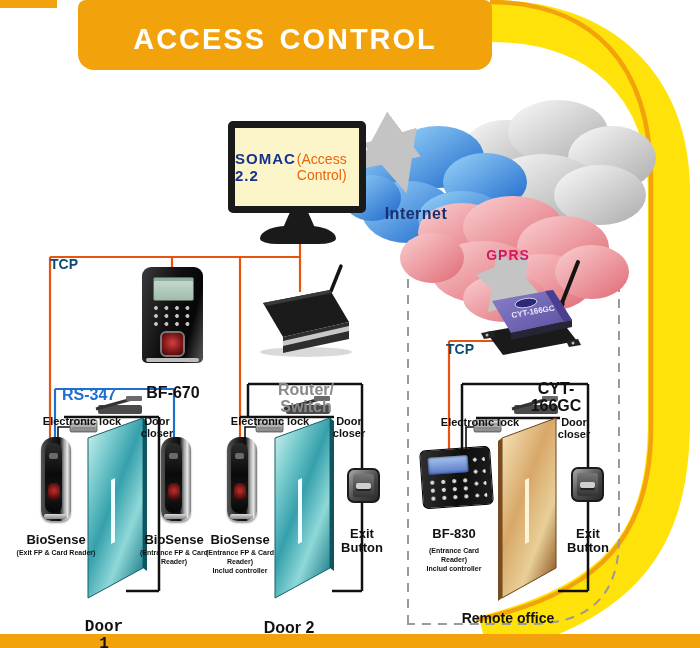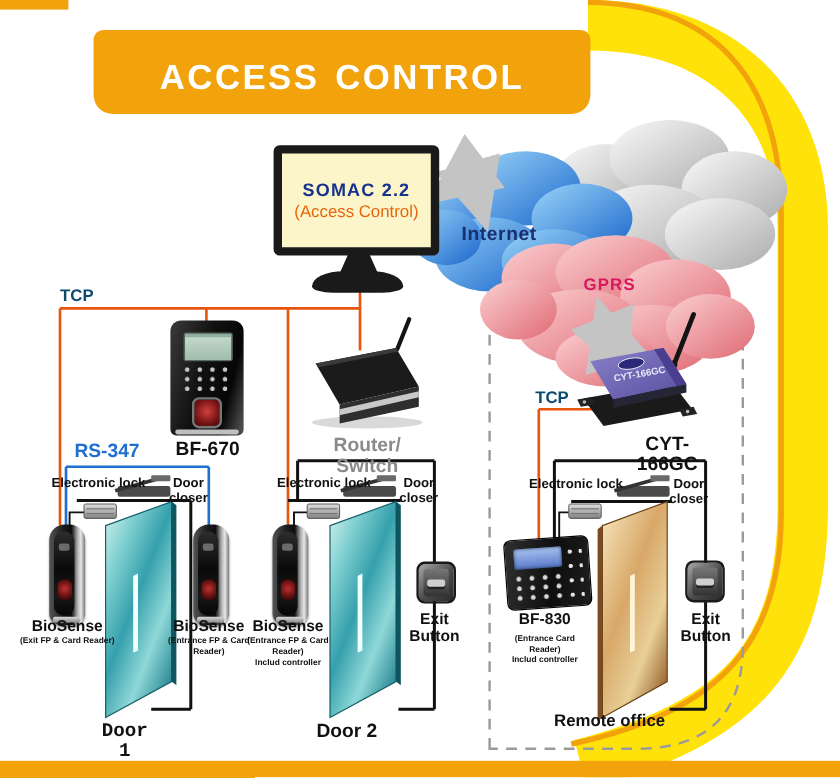--- a/index.html
+++ b/index.html
@@ -1,38 +1,38 @@
 <!DOCTYPE html>
 <html><head>
 <meta charset="utf-8">
 <style>
   html,body{margin:0;padding:0;background:#fff;}
   .page{position:relative;width:700px;height:648px;background:#ffffff;overflow:hidden;
         font-family:"Liberation Sans",sans-serif;}
   .page svg.layer{position:absolute;left:0;top:0;z-index:1;}
   
   .banner{position:absolute;left:78px;top:0;width:414px;height:70px;background:#F2A30B;
-          border-radius:8px 8px 16px 16px;z-index:3;display:flex;align-items:center;justify-content:center;margin-top:25px;}
+          border-radius:8px 8px 16px 16px;z-index:3;display:flex;align-items:center;justify-content:center;}
   .banner .title{font-variant:small-caps;font-weight:700;font-size:41px;color:#fff;letter-spacing:2px;
           text-transform:lowercase;}
   
-  .lbl{position:absolute;z-index:4;text-align:center;font-weight:700;color:#111;line-height:1.08;}
+  .lbl{position:absolute;z-index:4;text-align:center;font-weight:700;color:#111;line-height:1.08;margin-top:18px;}
   .lbl.orange{color:#0c4a6e;}
   .lbl.blue{color:#1E6FD0;}
   .lbl.navy{color:#1A2F6E;}
   .lbl.pink{color:#D6185E;}
   .lbl.gray{color:#8A8A8A;}
   .fs17{font-size:14px;} .fs16{font-size:16px;} .fs14{font-size:14px;}
   .fs13{font-size:13px;} .fs12{font-size:16px;text-align:center;} .fs11{font-size:11px;}
   .desc{display:block;font-size:7px;font-weight:700;line-height:1.25;margin-top:2px;}
   .desc2{display:block;font-size:7px;font-weight:700;line-height:1.25;}
   
   .monitor{position:absolute;left:228px;top:121px;width:138px;height:92px;background:#FBF5C9;
            border:7px solid #1A1A1A;border-radius:5px;z-index:3;box-sizing:border-box;
-           display:flex;flex-direction:column;align-items:center;justify-content:center;gap:1px;}
+           display:flex;flex-direction:row;align-items:center;justify-content:center;gap:1px;}
   .m-line1{font-weight:700;font-size:15px;color:#17328C;letter-spacing:1px;}
   .m-line2{font-weight:400;font-size:14px;color:#E8650D;}
   .m-neck{position:absolute;left:283px;top:212px;width:32px;height:16px;background:#1A1A1A;z-index:3;
           clip-path:polygon(22% 0,78% 0,100% 100%,0 100%);}
   .m-base{position:absolute;left:260px;top:226px;width:76px;height:18px;background:#1A1A1A;z-index:3;
           border-radius:45% 45% 30% 30% / 90% 90% 40% 40%;}
   
   .bf670{position:absolute;left:142px;top:267px;width:61px;height:96px;z-index:3;
          border-radius:9px 9px 5px 5px;
          background:linear-gradient(105deg,#3A3A3A,#101010 45%,#060606 75%,#4A4A4A 95%);}

